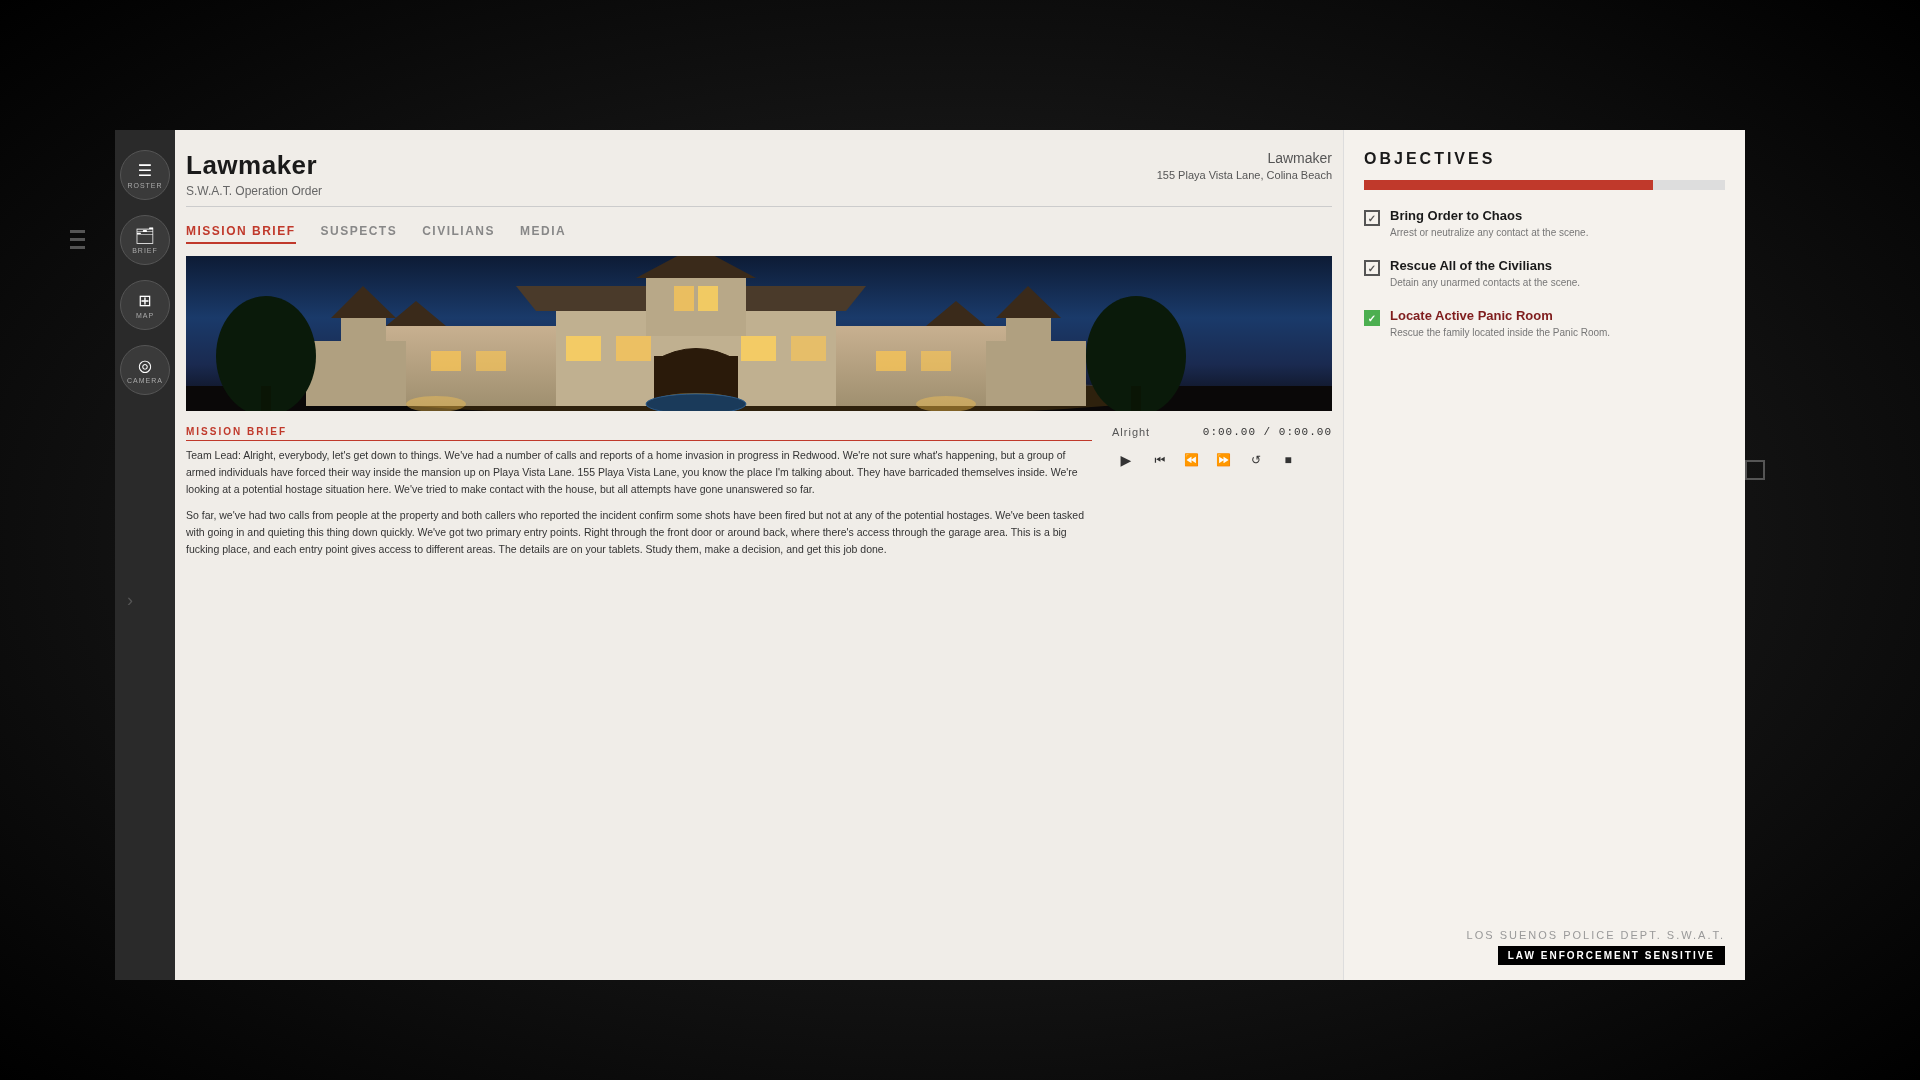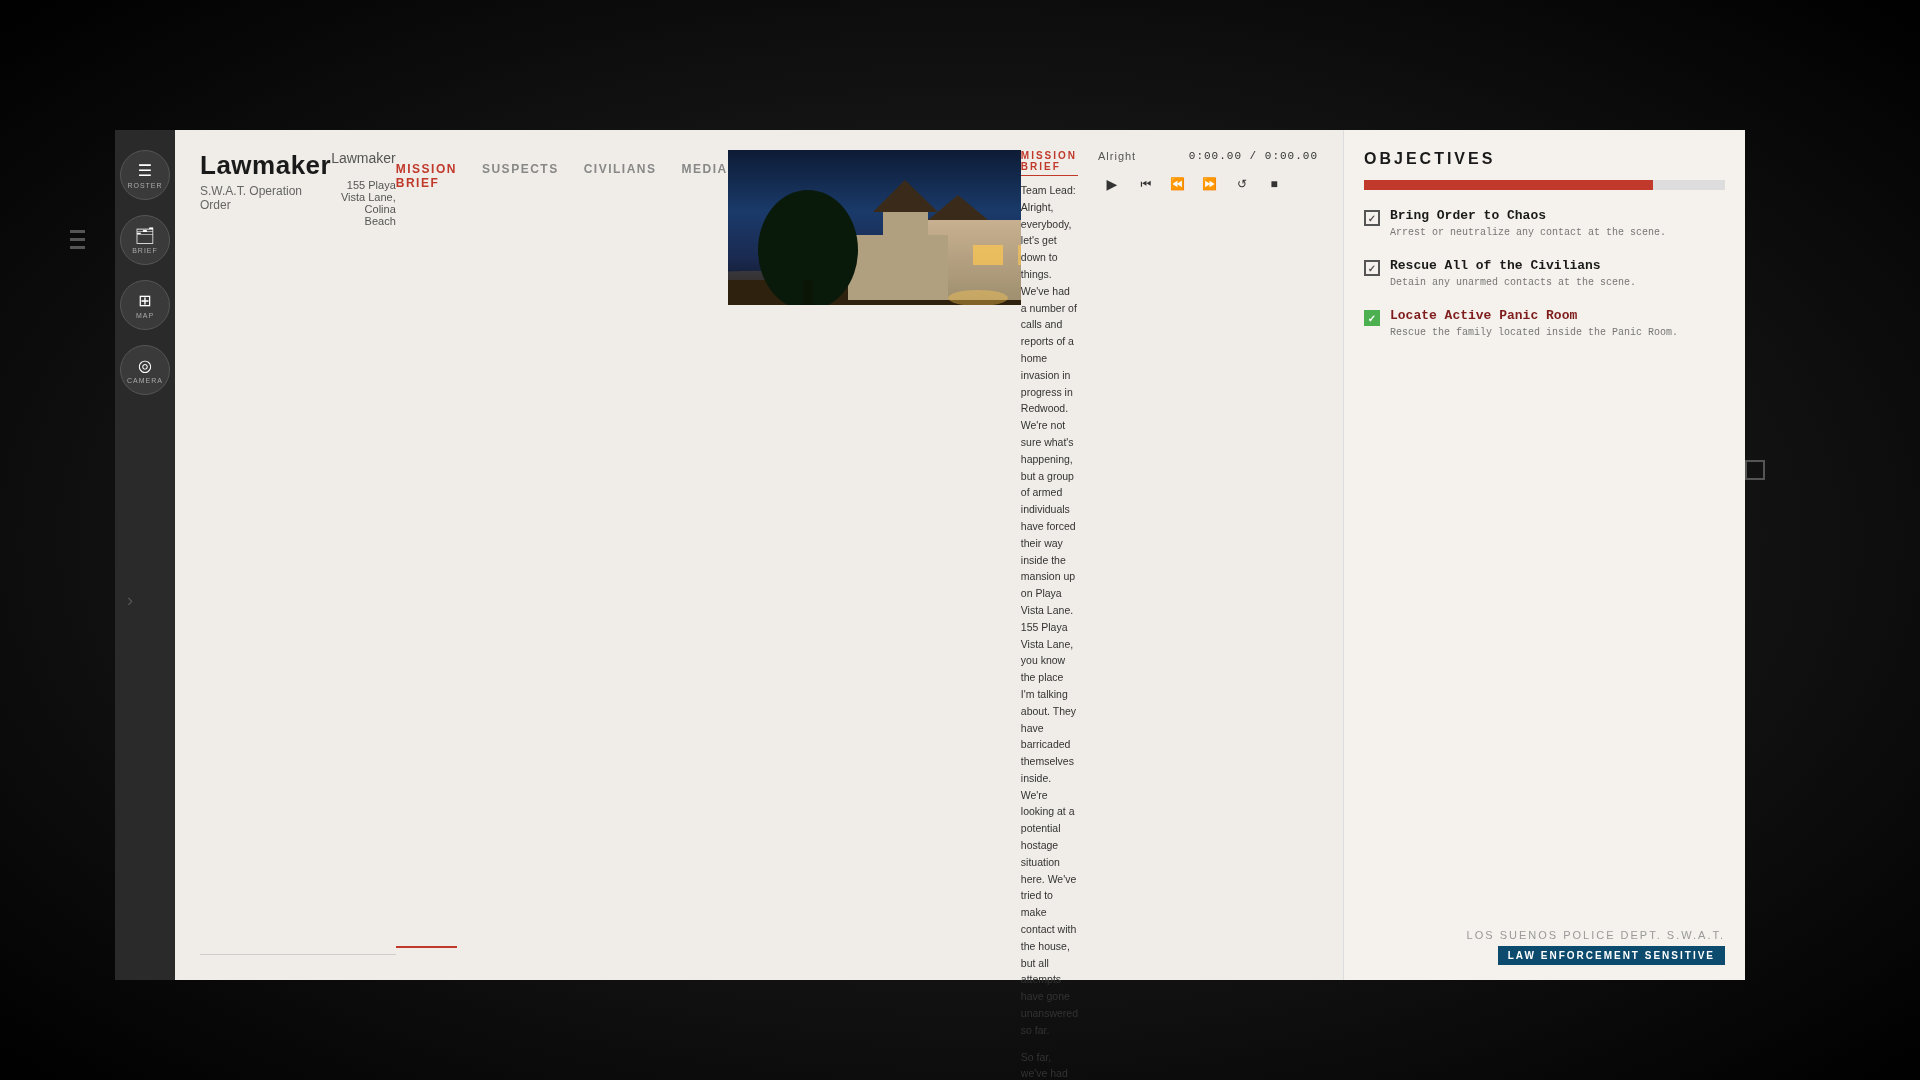--- a/index.html
+++ b/index.html
@@ -73,22 +73,22 @@
       font-size: 7px;
       letter-spacing: 1px;
       color: #aaa;
       text-transform: uppercase;
     }
 
     
     .content-area {
       flex: 1;
       display: flex;
-      flex-direction: row;
-      padding: 20px 25px;
+      flex-direction: column;
+      padding: 20px 11px;
       min-width: 0;
     }
 
     
     .doc-header {
       display: flex;
       justify-content: space-between;
       align-items: flex-start;
       margin-bottom: 5px;
       border-bottom: 1px solid #ccc;
@@ -298,21 +298,20 @@
 
     .objective-checkbox.green-checked::after {
       content: '✓';
       font-size: 10px;
       color: white;
       font-weight: bold;
     }
 
     .objective-content {
       flex: 1;
-      font-family: Liberation Mono, monospace;
     }
 
     .objective-title {
       font-size: 13px;
       font-weight: bold;
       color: #1a1a1a;
       margin-bottom: 3px;
     }
 
     .objective-title.green {
@@ -333,21 +332,21 @@
 
     .footer-dept {
       font-size: 11px;
       color: #999;
       letter-spacing: 2px;
       text-transform: uppercase;
       margin-bottom: 4px;
     }
 
     .footer-badge {
-      background: #0c4a6e;
+      background: #000000;
       color: white;
       font-size: 10px;
       font-weight: bold;
       letter-spacing: 2px;
       padding: 4px 10px;
       text-transform: uppercase;
       display: inline-block;
     }
 
     
@@ -421,21 +420,21 @@
 
     <div class="doc-header">
       <div>
         <div class="doc-title">Lawmaker</div>
         <div class="doc-subtitle">
           <span>S.W.A.T. Operation Order</span>
         </div>
       </div>
       <div class="doc-title-right">
         <div>Lawmaker</div>
-        <div style="font-size:11px;margin-top:13px;">155 Playa Vista Lane, Colina Beach</div>
+        <div style="font-size:11px;margin-top:3px;">155 Playa Vista Lane, Colina Beach</div>
       </div>
     </div>
 
     <div class="tabs">
       <span class="tab active">MISSION BRIEF</span>
       <span class="tab">SUSPECTS</span>
       <span class="tab">CIVILIANS</span>
       <span class="tab">MEDIA</span>
     </div>
 

